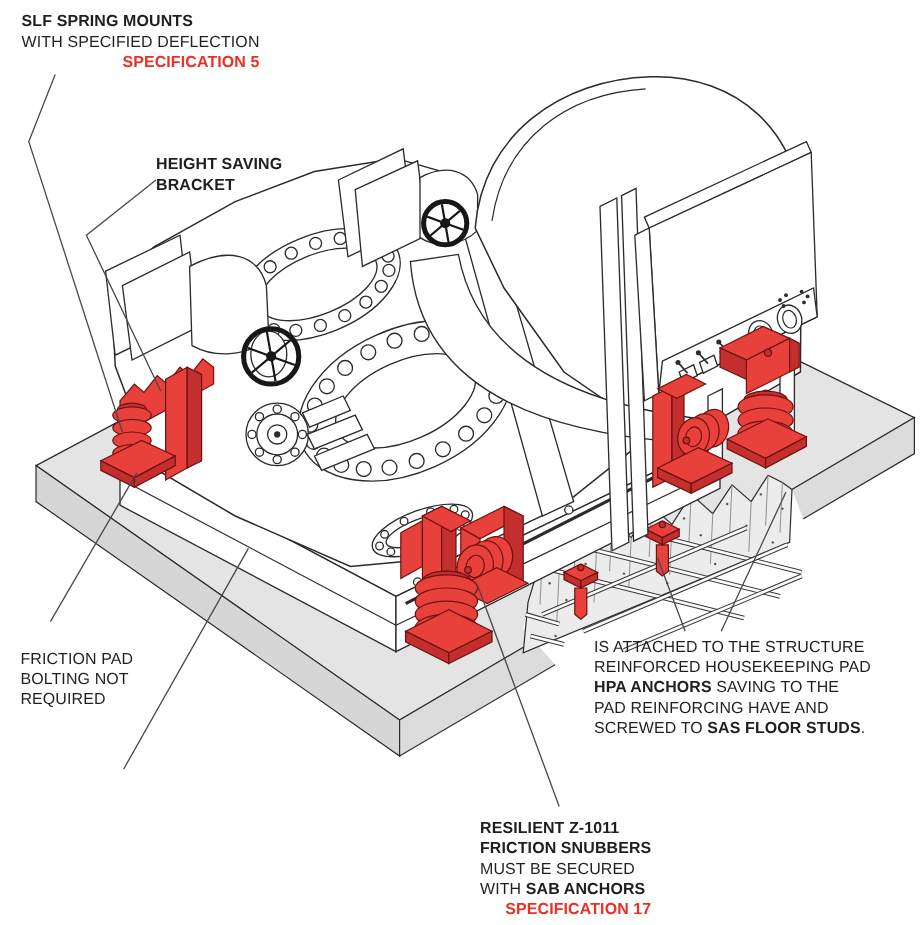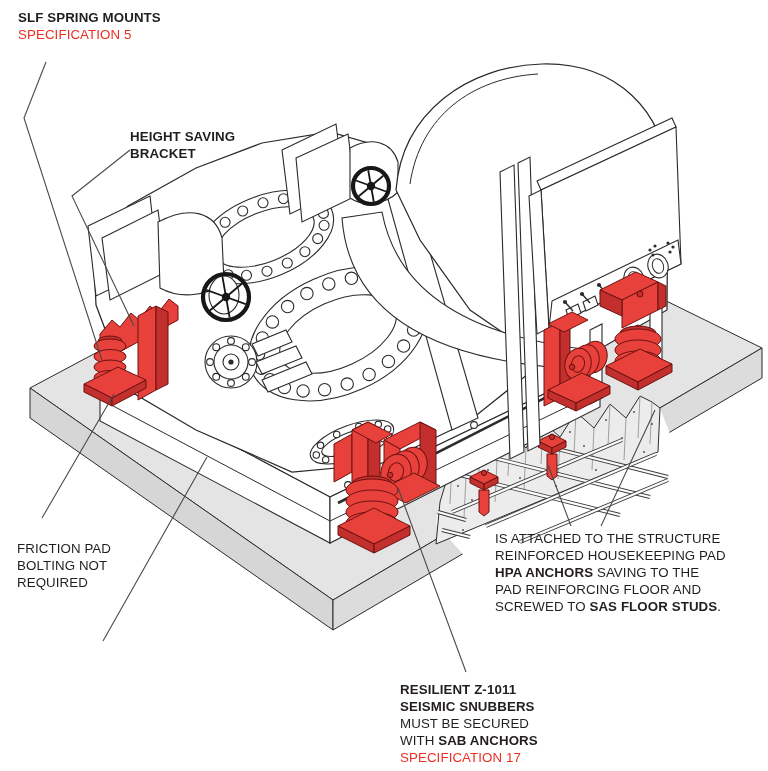--- a/index.html
+++ b/index.html
@@ -5,21 +5,21 @@
   :root{
     --red:#e8403a; --red-dark:#c22f2c; --red-line:#6b1211;
     --ink:#2b2b2b; --spec-red:#ed2f24; --pad:#e4e4e4;
   }
   html,body{margin:0;padding:0;background:#fff;}
   .stage{position:relative;width:768px;height:764px;background:#fff;overflow:hidden;
          font-family:"Liberation Sans",sans-serif;}
   .stage svg{position:absolute;left:0;top:0;}
   .co{position:absolute;font-size:13.3px;line-height:17px;color:#221e1f;white-space:nowrap;letter-spacing:.1px;}
   .b{font-weight:bold;}
-  .spec{color:var(--spec-red);font-weight:normal;}
+  .spec{color:var(--spec-red);font-weight:bold;text-align:right;}
   
   .wf{fill:#fff;stroke:var(--ink);stroke-width:1.1;}
   .sil{fill:#fff;stroke:var(--ink);stroke-width:1.25;}
   .ln{fill:none;stroke:var(--ink);stroke-width:1;}
   .lnb{fill:none;stroke:var(--ink);stroke-width:2.6;}
   .pad-top{fill:var(--pad);stroke:var(--ink);stroke-width:1;}
   .pad-sl{fill:#d6d6d6;stroke:var(--ink);stroke-width:1;}
   .pad-sr{fill:#dcdcdc;stroke:var(--ink);stroke-width:1;}
   .wall{fill:#ececec;stroke:var(--ink);stroke-width:1;}
   .facet{fill:none;stroke:#8c8c8c;stroke-width:.8;}
@@ -382,44 +382,45 @@
     <polygon class="rf" points="606,366 640,349 672,364 638,382"></polygon>
     <polygon class="rd" points="606,366 606,374 638,390 638,382"></polygon>
     <polygon class="rd" points="638,382 638,390 672,372 672,364"></polygon>
   </g>
 
   <path class="leader" d="M46,62 L24,118 L102,360 M130,150 L72,196 L134,326 M42,518 L114,394 M103,641 L207,457 M398,488 L466,672 M655,410 L601,526 M548,465 L571,526"></path>
 </svg>
 
 <div class="co" style="left:18px;top:9px">
   <div class="b">SLF SPRING MOUNTS</div>
+  <div>WITH SPECIFIED DEFLECTION</div>
   <div class="spec">SPECIFICATION 5</div>
 </div>
 
 <div class="co b" style="left:130px;top:128px">
   <div>HEIGHT SAVING</div>
   <div>BRACKET</div>
 </div>
 
 <div class="co" style="left:17px;top:540px">
   <div>FRICTION PAD</div>
   <div>BOLTING NOT</div>
   <div>REQUIRED</div>
 </div>
 
 
 <div class="co" style="left:400px;top:681px">
   <div class="b">RESILIENT Z-1011</div>
-  <div class="b">SEISMIC SNUBBERS</div>
+  <div class="b">FRICTION SNUBBERS</div>
   <div>MUST BE SECURED</div>
   <div><span>WITH </span><span class="b">SAB ANCHORS</span></div>
   <div class="spec">SPECIFICATION 17</div>
 </div>
 
 <div class="co" style="left:495px;top:530px">
   <div>IS ATTACHED TO THE STRUCTURE</div>
   <div>REINFORCED HOUSEKEEPING PAD</div>
   <div><span class="b">HPA ANCHORS</span><span> SAVING TO THE</span></div>
-  <div>PAD REINFORCING FLOOR AND</div>
+  <div>PAD REINFORCING HAVE AND</div>
   <div><span>SCREWED TO </span><span class="b">SAS FLOOR STUDS</span><span>.</span></div>
 </div>
 
 </div>
 
 </body></html>

